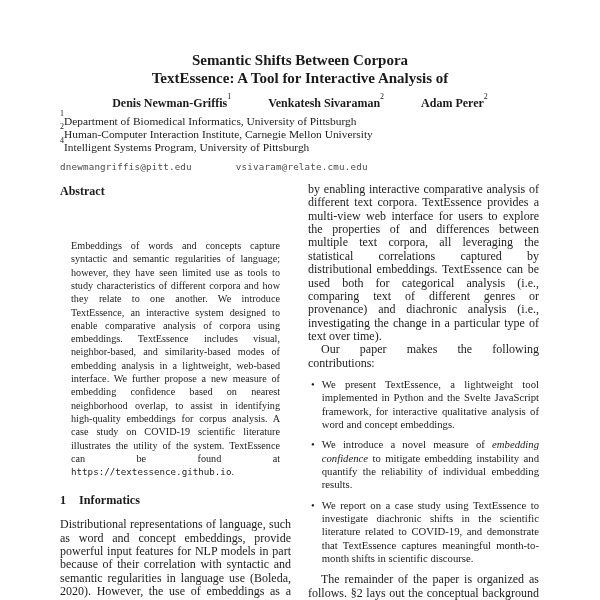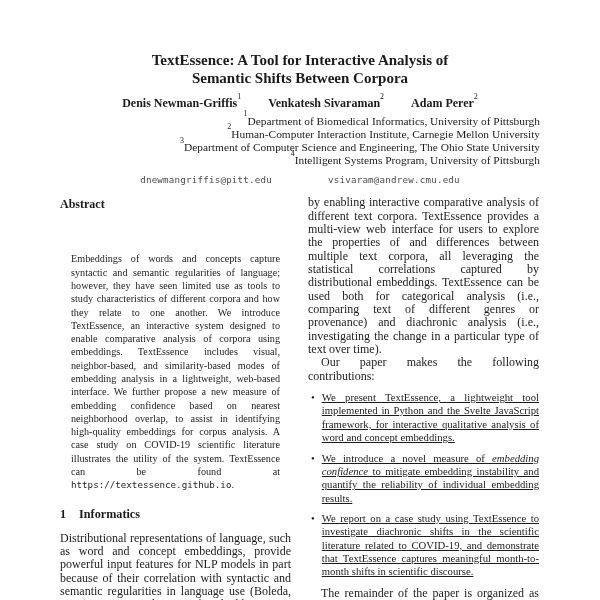--- a/index.html
+++ b/index.html
@@ -4,70 +4,69 @@
 <style>
   html,body{margin:0;padding:0;}
   body{
     width:600px;height:600px;background:#ffffff;overflow:hidden;
     font-family:"Liberation Serif",serif;color:#1b1b1b;
     -webkit-font-smoothing:antialiased;
   }
   .page{padding:52px 60px 0 60px;}
   .title{text-align:center;font-weight:bold;font-size:15px;line-height:17.5px;}
   .authors{margin-top:10px;}
-  .author-row{display:flex;justify-content:center;gap:27px;font-weight:bold;font-size:12px;line-height:13.5px;}
+  .author-row{display:flex;justify-content:center;gap:37px;font-weight:bold;font-size:12px;line-height:13.5px;}
   .author sup{font-weight:normal;}
   sup{font-size:8px;position:relative;top:-3.5px;line-height:0;}
-  .affils{margin-top:4px;text-align:right;font-size:11.4px;line-height:13.2px;}
+  .affils{margin-top:4px;text-align:left;font-size:11.4px;line-height:13.2px;}
   .affil{display:block;}
-  .emails{margin-top:7px;display:flex;justify-content:center;gap:56px;
+  .emails{margin-top:7px;display:flex;gap:44px;
     font-family:"DejaVu Sans Mono",monospace;font-size:9.2px;color:#4a4a4a;letter-spacing:.2px;}
   .cols{display:flex;gap:17px;margin-top:11px;}
   .col-left,.col-right{width:231px;}
   .abstract-heading{text-align:left;font-weight:bold;font-size:12px;margin:1px 0 11px 0;}
   .abstract-body{font-size:10.2px;line-height:13.3px;text-align:justify;padding:0 11px;margin-top:40px;}
   .mono{font-family:"DejaVu Sans Mono",monospace;font-size:9.2px;}
   .section-heading{display:flex;gap:13px;font-weight:bold;font-size:12.2px;margin:15px 0 10px 0;}
   .body-par{font-size:12px;line-height:13.35px;text-align:justify;}
   .indent{text-indent:13px;}
   .bullets{margin-top:8px;}
   .bullet{display:flex;gap:7px;margin:0 0 7px 3px;font-size:10.7px;line-height:13.35px;}
   .bullet .marker{flex:0 0 auto;}
-  .bullet .bullet-text{flex:1;text-align:justify;text-decoration:underline;}
+  .bullet .bullet-text{flex:1;text-align:justify;}
   .par3{margin-top:8px;}
   i{font-style:italic;}
 </style>
 </head>
 <body>
 
 <div class="page">
 
   <div class="title">
+    <div>Semantic Shifts Between Corpora</div>
     <div>TextEssence: A Tool for Interactive Analysis of</div>
-    <div>Semantic Shifts Between Corpora</div>
   </div>
 
   <div class="authors">
       <div class="author-row">
         <span class="author">Denis Newman-Griffis<sup>1</sup></span>
         <span class="author">Venkatesh Sivaraman<sup>2</sup></span>
         <span class="author">Adam Perer<sup>2</sup></span>
       </div>
     </div>
 
   <div class="affils">
       <span class="affil"><sup>1</sup>Department of Biomedical Informatics, University of Pittsburgh</span>
       <span class="affil"><sup>2</sup>Human-Computer Interaction Institute, Carnegie Mellon University</span>
-      <span class="affil"><sup>3</sup>Department of Computer Science and Engineering, The Ohio State University</span>
       <span class="affil"><sup>4</sup>Intelligent Systems Program, University of Pittsburgh</span>
     </div>
 
   <div class="emails">
       <span>dnewmangriffis@pitt.edu</span>
-      <span>vsivaram@andrew.cmu.edu</span>
+      <span>vsivaram@relate.cmu.edu</span>
     </div>
 
   <div class="cols">
 
     <div class="col-left">
       <div class="abstract-heading">Abstract</div>
       <div class="abstract-body">
         <span>Embeddings of words and concepts capture syntactic and semantic regularities of language; however, they have seen limited use as tools to study characteristics of different corpora and how they relate to one another. We introduce TextEssence, an interactive system designed to enable comparative analysis of corpora using embeddings. TextEssence includes visual, neighbor-based, and similarity-based modes of embedding analysis in a lightweight, web-based interface. We further propose a new measure of embedding confidence based on nearest neighborhood overlap, to assist in identifying high-quality embeddings for corpus analysis. A case study on COVID-19 scientific literature illustrates the utility of the system. TextEssence can be found at </span><span class="mono">https://textessence.github.io</span><span>.</span>
       </div>
       <div class="section-heading">

